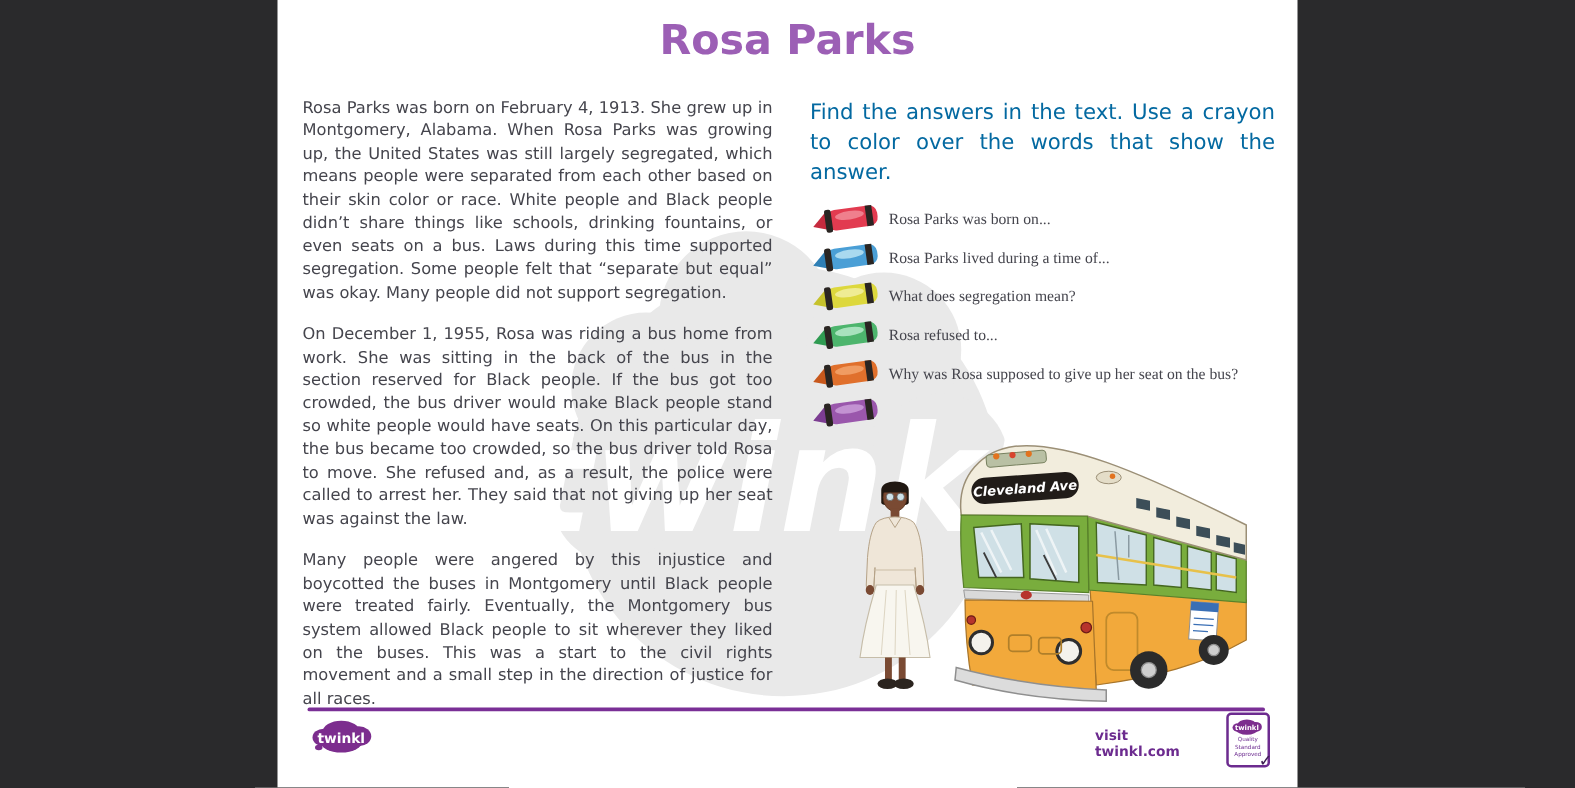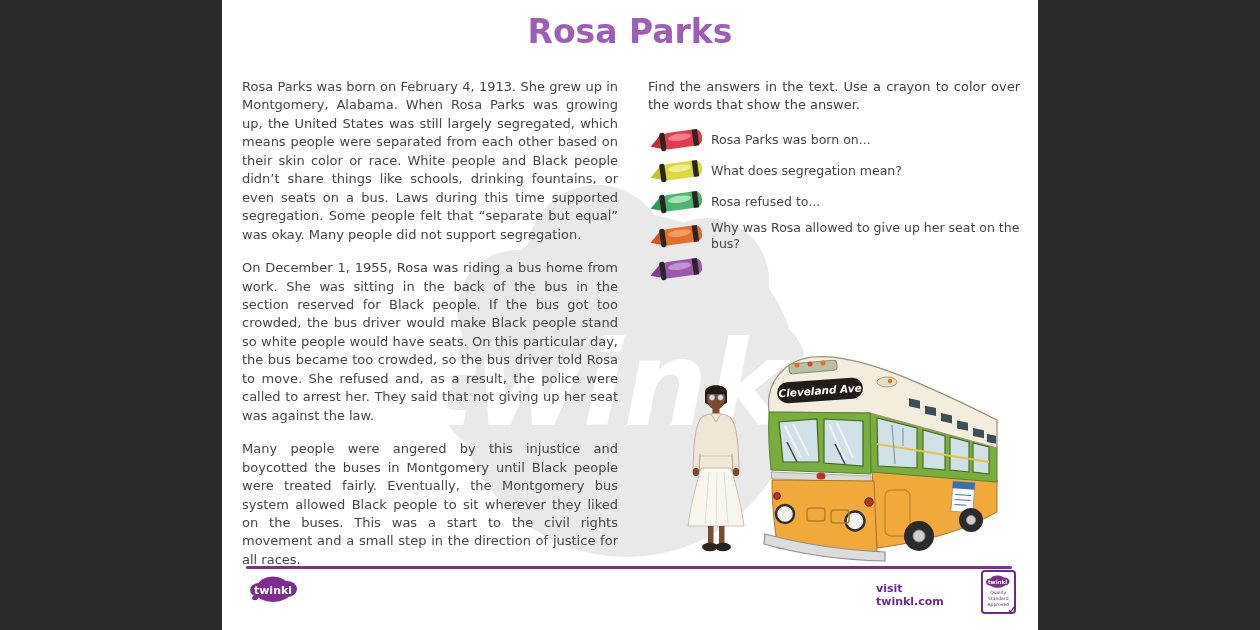--- a/index.html
+++ b/index.html
@@ -10,23 +10,23 @@
   .page-title{position:absolute;top:12px;left:0;width:100%;text-align:center;
     font-size:33px;font-weight:bold;color:#9c5fb5;letter-spacing:0px;z-index:2;}
 
   .watermark{position:absolute;left:200px;top:170px;z-index:0;}
 
   .col-left{position:absolute;left:20px;top:78px;width:376px;z-index:1;}
   .col-left p{margin:0 0 15px 0;font-size:13px;line-height:1.42;color:#45454d;
     text-align:justify;}
 
   .col-right{position:absolute;left:426px;top:78px;width:372px;z-index:1;}
-  .instructions{margin:0 0 12px 0;font-size:13px;line-height:1.42;color:#404040;text-align:justify;}
-
-  .crayon-list{list-style:none;margin:0;padding:0;}
+  .instructions{margin:0 0 12px 0;font-size:17px;line-height:1.42;color:#0369a1;text-align:justify;}
+
+  .crayon-list{list-style:none;margin:0;padding:0;font-family:Liberation Serif, serif;}
   .crayon-item{display:flex;align-items:center;margin-bottom:5px;}
   .crayon-item svg{flex:0 0 auto;margin-right:5px;}
   .crayon-label{font-size:12.5px;line-height:1.25;color:#45454d;}
 
   .illustration{position:absolute;left:459px;top:350px;width:330px;height:212px;
     display:flex;align-items:flex-end;z-index:1;}
   .rosa-figure{margin-right:6px;margin-bottom:6px;}
 
   .footer-line{position:absolute;left:24px;top:566px;width:766px;height:3px;
     background:#7a2f96;border-radius:2px;z-index:2;}
@@ -76,20 +76,32 @@
               <polygon points="2,16 14,5 17,21" fill="#c62b3e"></polygon>
               <rect x="14" y="4.5" width="42" height="17" rx="7" fill="#e23b50"></rect>
               <ellipse cx="33" cy="10.5" rx="12" ry="3.6" fill="#ef7f8d"></ellipse>
               <rect x="12.5" y="3.5" width="5.5" height="19" rx="2" fill="#2a2522"></rect>
               <rect x="46.5" y="4.5" width="5.5" height="17" fill="#2a2522"></rect>
             </g>
           </svg>
           <span class="crayon-label">Rosa Parks was born on...</span>
         </li>
 
+        <li class="crayon-item">
+          <svg width="58" height="26" viewBox="0 0 60 26">
+            <g transform="rotate(-8 30 13)">
+              <polygon points="2,16 14,5 17,21" fill="#2f7fb5"></polygon>
+              <rect x="14" y="4.5" width="42" height="17" rx="7" fill="#4a9fd6"></rect>
+              <ellipse cx="33" cy="10.5" rx="12" ry="3.6" fill="#a9d9ef"></ellipse>
+              <rect x="12.5" y="3.5" width="5.5" height="19" rx="2" fill="#2a2522"></rect>
+              <rect x="46.5" y="4.5" width="5.5" height="17" fill="#2a2522"></rect>
+            </g>
+          </svg>
+          <span class="crayon-label">Rosa Parks lived during a time of...</span>
+        </li>
 
         <li class="crayon-item">
           <svg width="58" height="26" viewBox="0 0 60 26">
             <g transform="rotate(-8 30 13)">
               <polygon points="2,16 14,5 17,21" fill="#c6c22c"></polygon>
               <rect x="14" y="4.5" width="42" height="17" rx="7" fill="#ddd83d"></rect>
               <ellipse cx="33" cy="10.5" rx="12" ry="3.6" fill="#efec94"></ellipse>
               <rect x="12.5" y="3.5" width="5.5" height="19" rx="2" fill="#2a2522"></rect>
               <rect x="46.5" y="4.5" width="5.5" height="17" fill="#2a2522"></rect>
             </g>
@@ -113,21 +125,21 @@
         <li class="crayon-item">
           <svg width="58" height="26" viewBox="0 0 60 26">
             <g transform="rotate(-8 30 13)">
               <polygon points="2,16 14,5 17,21" fill="#c8581c"></polygon>
               <rect x="14" y="4.5" width="42" height="17" rx="7" fill="#e0702c"></rect>
               <ellipse cx="33" cy="10.5" rx="12" ry="3.6" fill="#f09c62"></ellipse>
               <rect x="12.5" y="3.5" width="5.5" height="19" rx="2" fill="#2a2522"></rect>
               <rect x="46.5" y="4.5" width="5.5" height="17" fill="#2a2522"></rect>
             </g>
           </svg>
-          <span class="crayon-label">Why was Rosa allowed to give up her seat on the bus?</span>
+          <span class="crayon-label">Why was Rosa supposed to give up her seat on the bus?</span>
         </li>
 
         <li class="crayon-item">
           <svg width="58" height="26" viewBox="0 0 60 26">
             <g transform="rotate(-8 30 13)">
               <polygon points="2,16 14,5 17,21" fill="#7c3d92"></polygon>
               <rect x="14" y="4.5" width="42" height="17" rx="7" fill="#9a57ac"></rect>
               <ellipse cx="33" cy="10.5" rx="12" ry="3.6" fill="#c392d2"></ellipse>
               <rect x="12.5" y="3.5" width="5.5" height="19" rx="2" fill="#2a2522"></rect>
               <rect x="46.5" y="4.5" width="5.5" height="17" fill="#2a2522"></rect>

